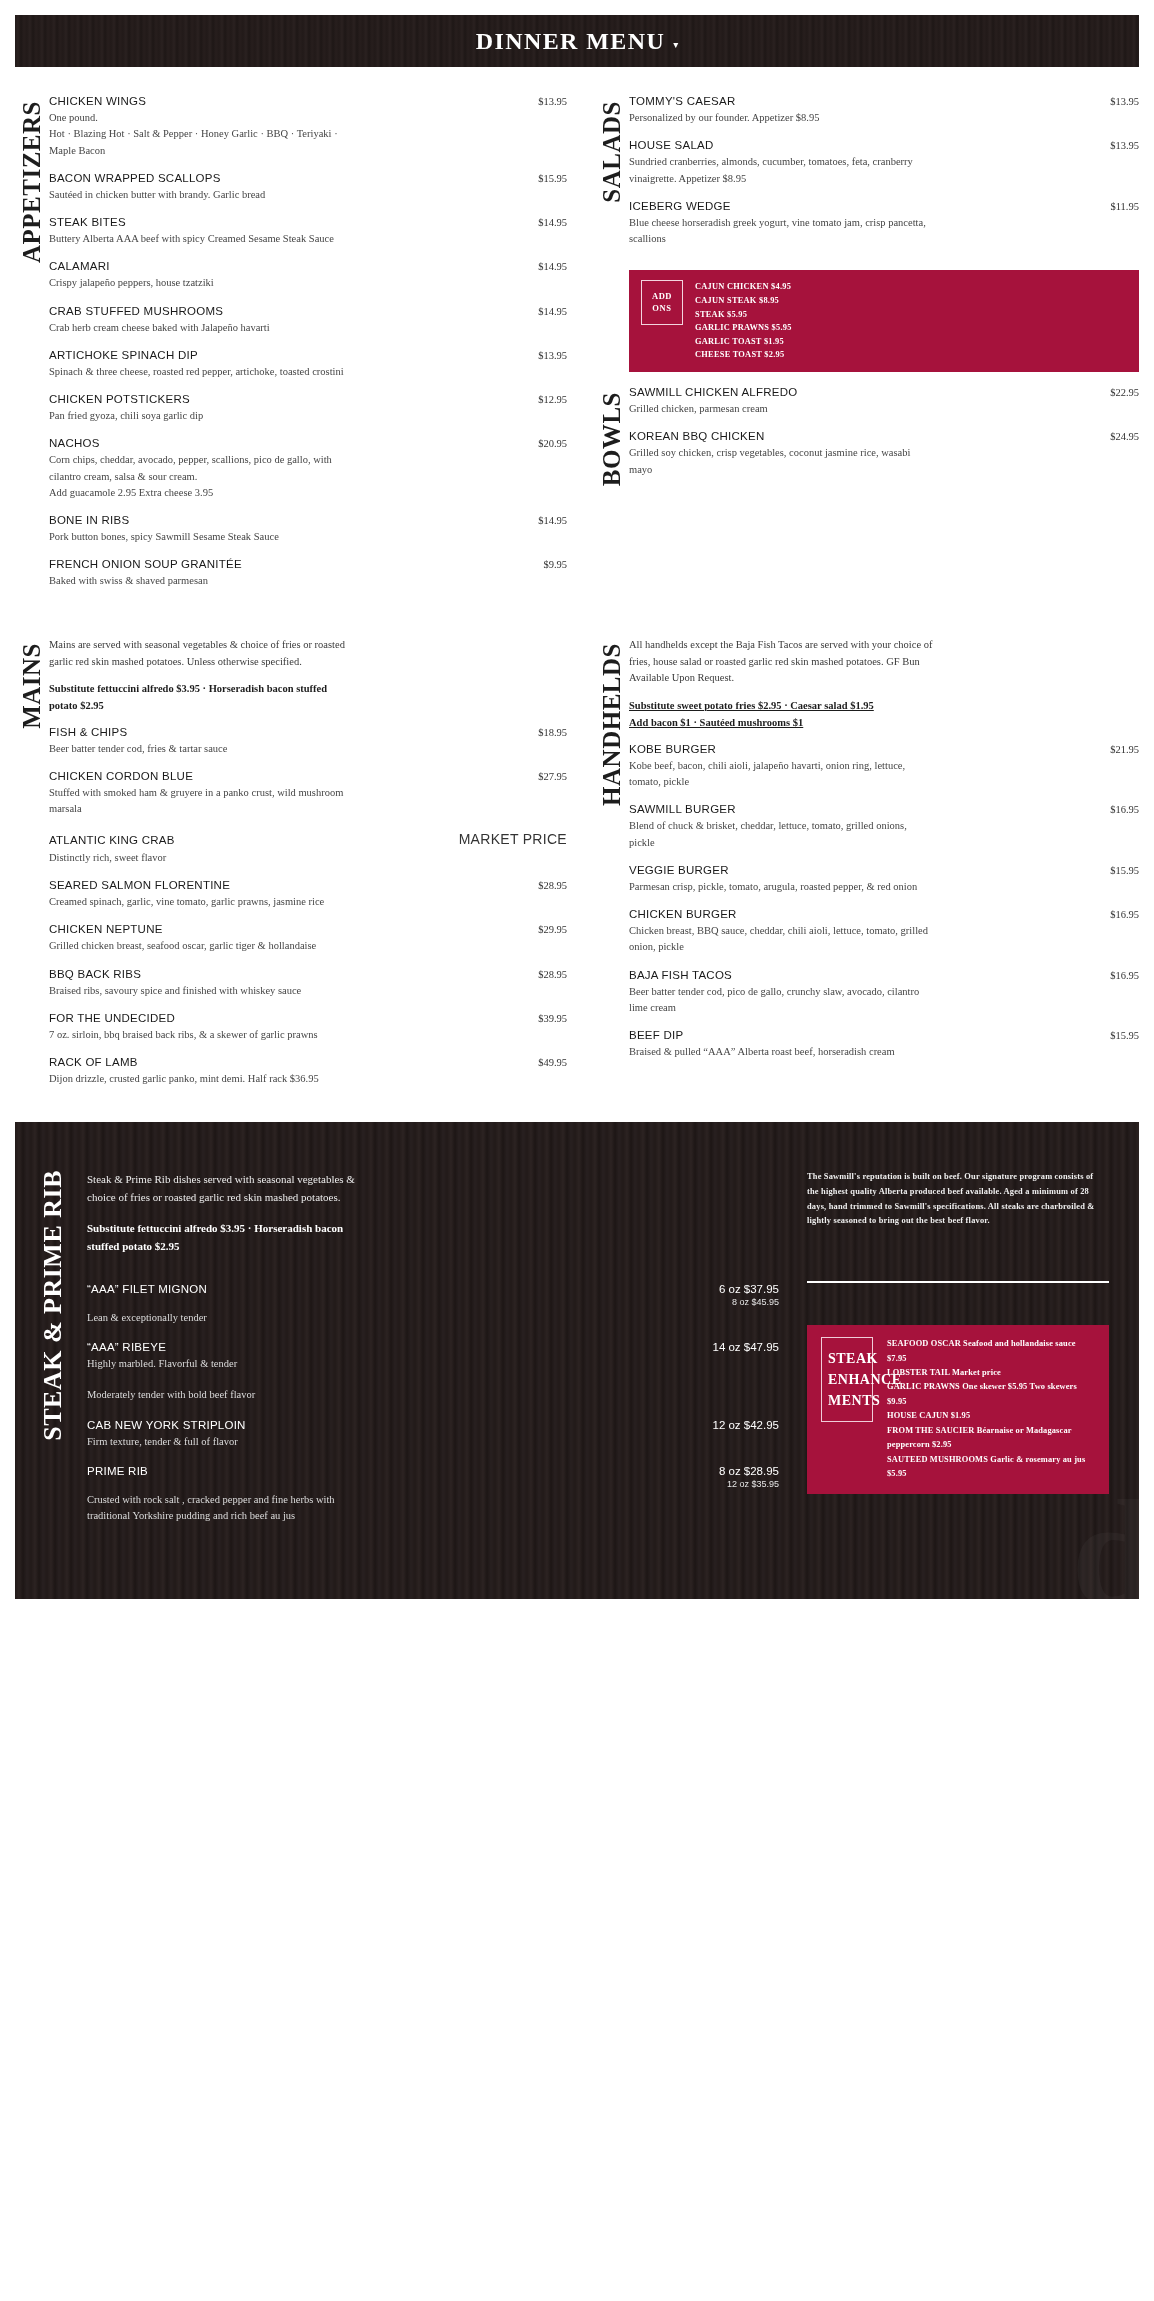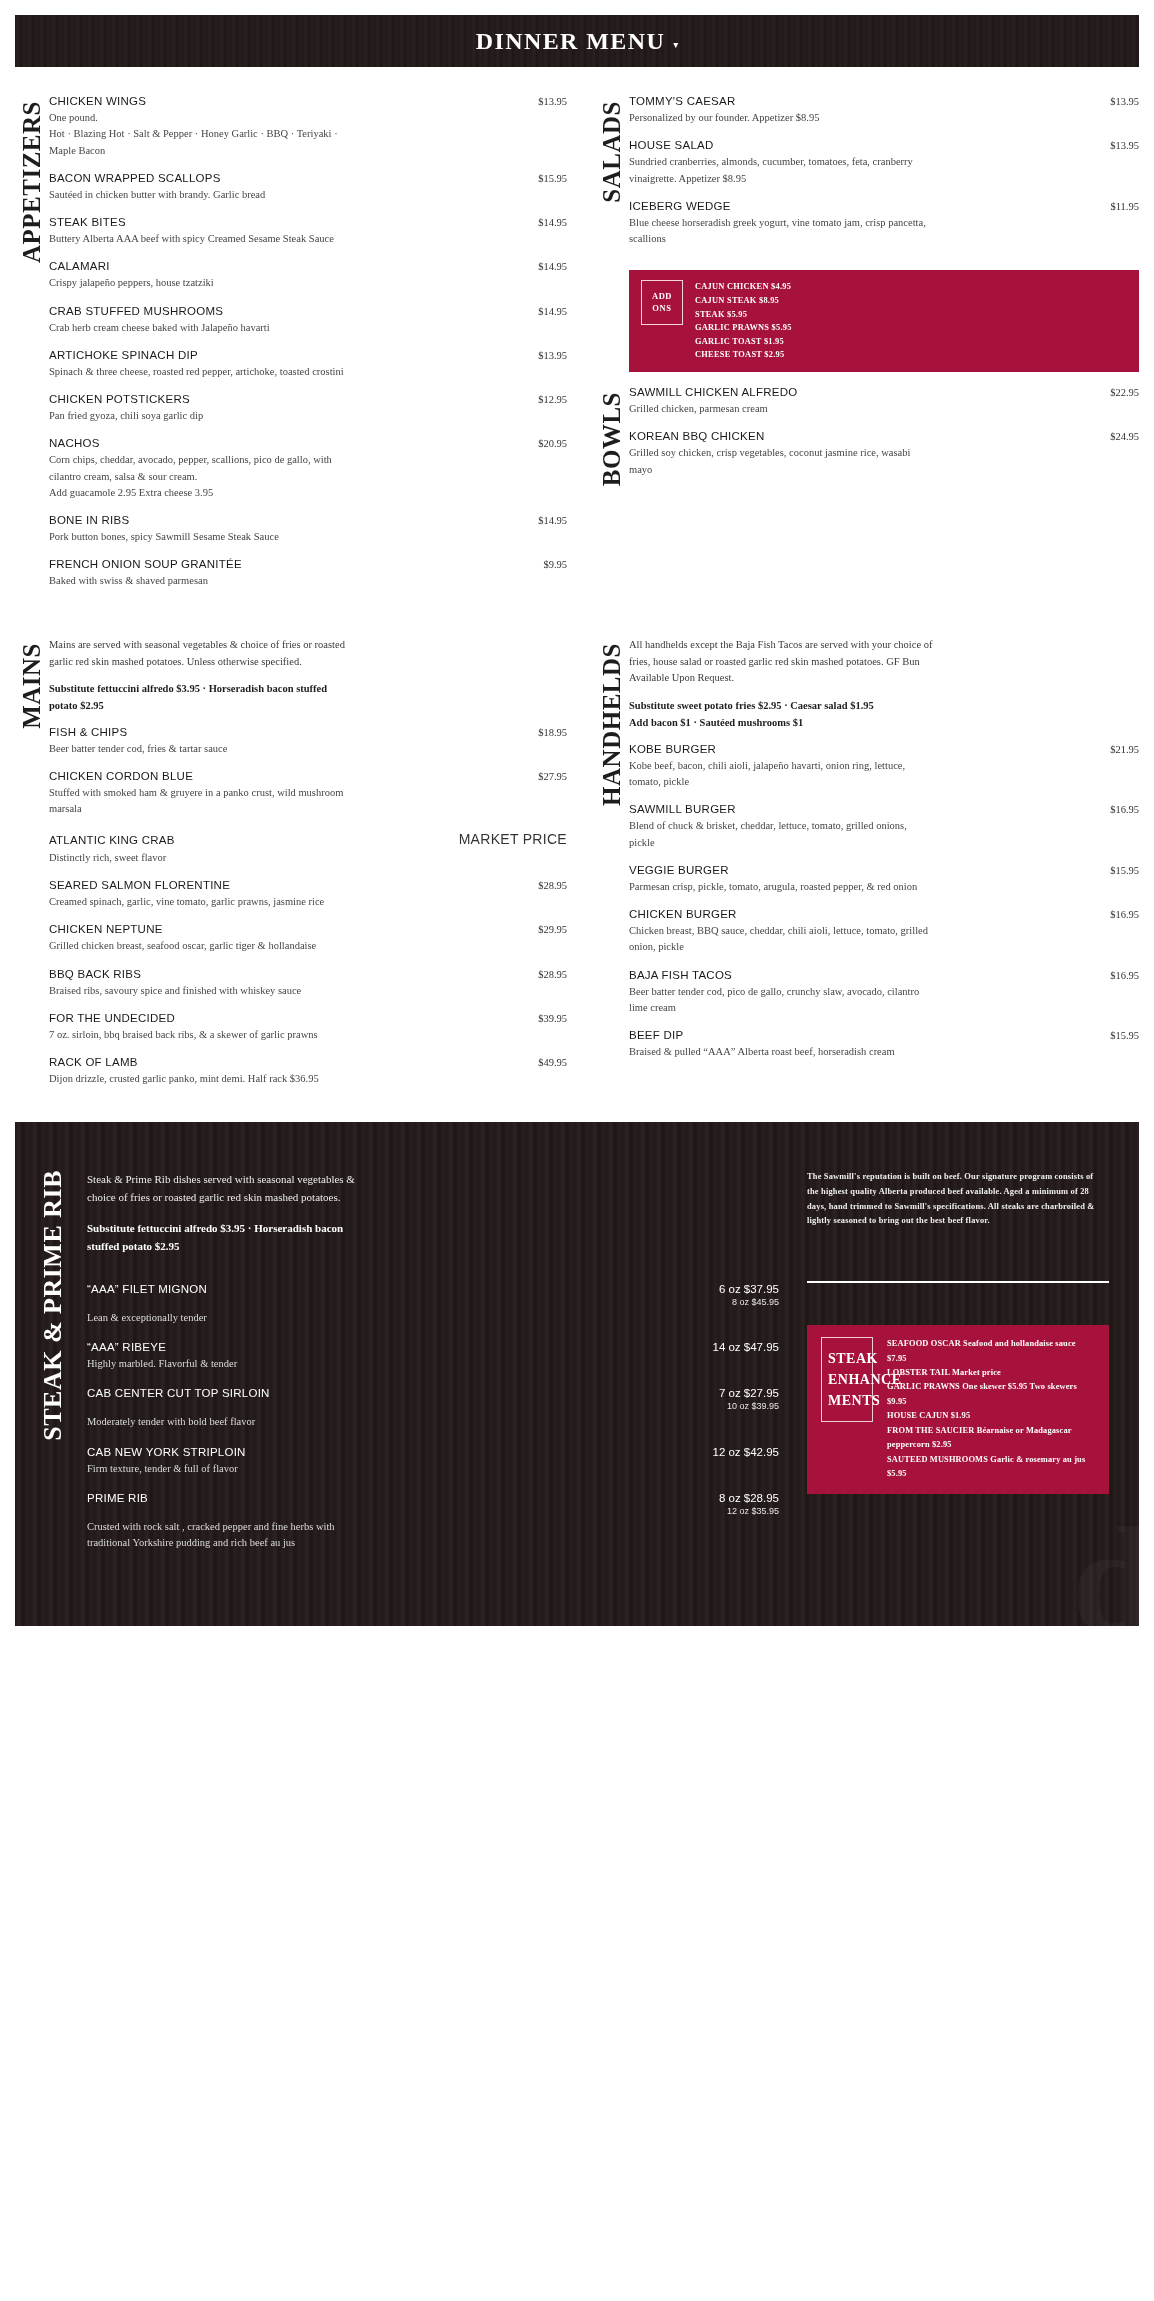--- a/index.html
+++ b/index.html
@@ -511,21 +511,21 @@
         </div>
     </div>
   </div>
 
   <div class="col col-right">
     <div class="section-label">
       <span>HANDHELDS</span>
     </div>
     <div class="section-body">
       <div class="intro">All handhelds except the Baja Fish Tacos are served with your choice of fries, house salad or roasted garlic red skin mashed potatoes. GF Bun Available Upon Request.</div>
-      <div class="intro bold" style="white-space:pre-line;">Substitute sweet potato fries $2.95 · Caesar salad $1.95
+      <div class="intro bold" style="white-space:pre-line;text-decoration:underline;">Substitute sweet potato fries $2.95 · Caesar salad $1.95
 Add bacon $1 · Sautéed mushrooms $1</div>
       <div id="handhelds-body">
           <div class="item">
             <div class="item-head">
               <div class="item-name">KOBE BURGER</div>
               <div class="item-price">$21.95</div>
             </div>
             <div class="item-desc" style="white-space: pre-line;">Kobe beef, bacon, chili aioli, jalapeño havarti, onion ring, lettuce, tomato, pickle</div>
           </div>
           <div class="item">
@@ -591,27 +591,20 @@
           <div class="steak-item">
             <div class="steak-row">
               <div class="steak-name">“AAA” RIBEYE</div>
               <div class="steak-prices">
                 <div class="steak-price-1">14 oz $47.95</div>
               </div>
             </div>
             <div class="steak-desc">Highly marbled. Flavorful &amp; tender</div>
           </div>
           <div class="steak-item">
-            <div class="steak-row">
-              <div class="steak-name">CAB CENTER CUT TOP SIRLOIN</div>
-              <div class="steak-prices">
-                <div class="steak-price-1">7 oz $27.95</div>
-                <div class="steak-price-2">10 oz $39.95</div>
-              </div>
-            </div>
             <div class="steak-desc">Moderately tender with bold beef flavor</div>
           </div>
           <div class="steak-item">
             <div class="steak-row">
               <div class="steak-name">CAB NEW YORK STRIPLOIN</div>
               <div class="steak-prices">
                 <div class="steak-price-1">12 oz $42.95</div>
               </div>
             </div>
             <div class="steak-desc">Firm texture, tender &amp; full of flavor</div>

